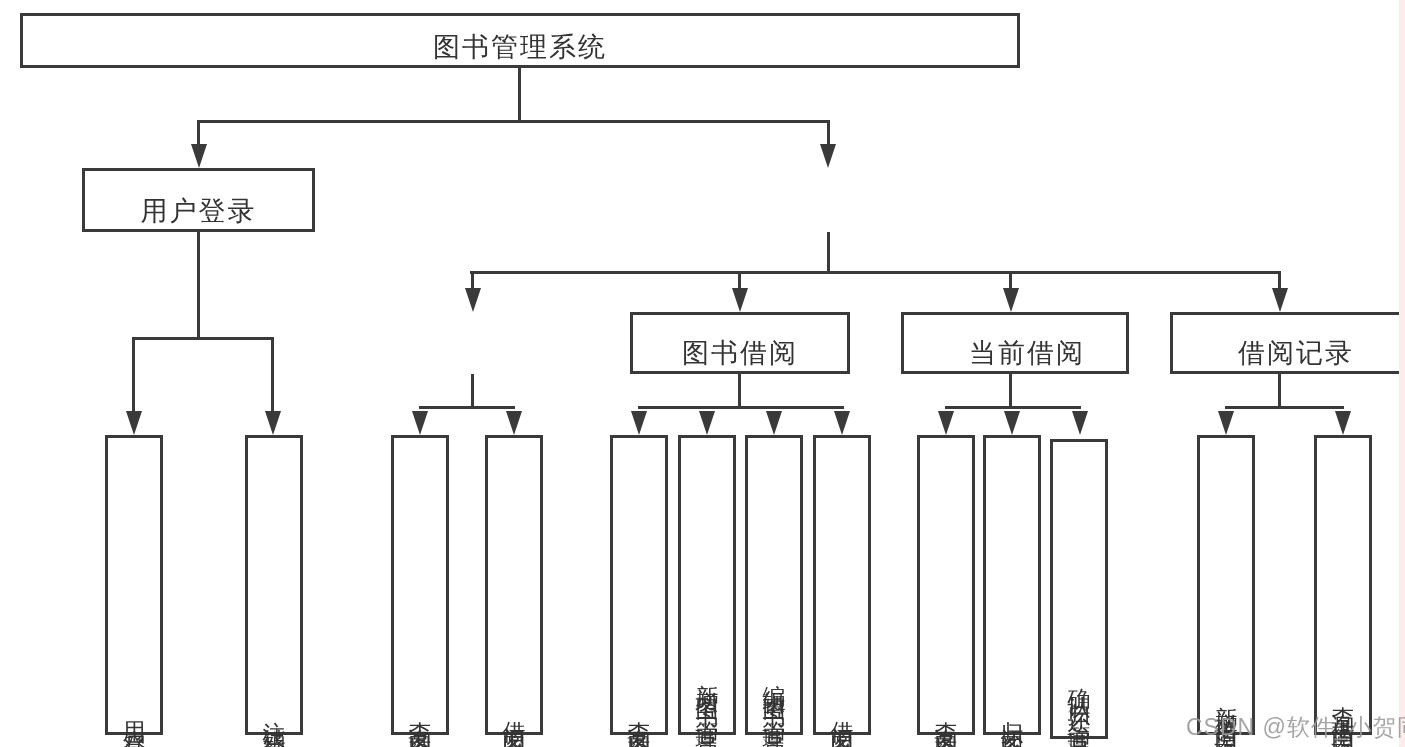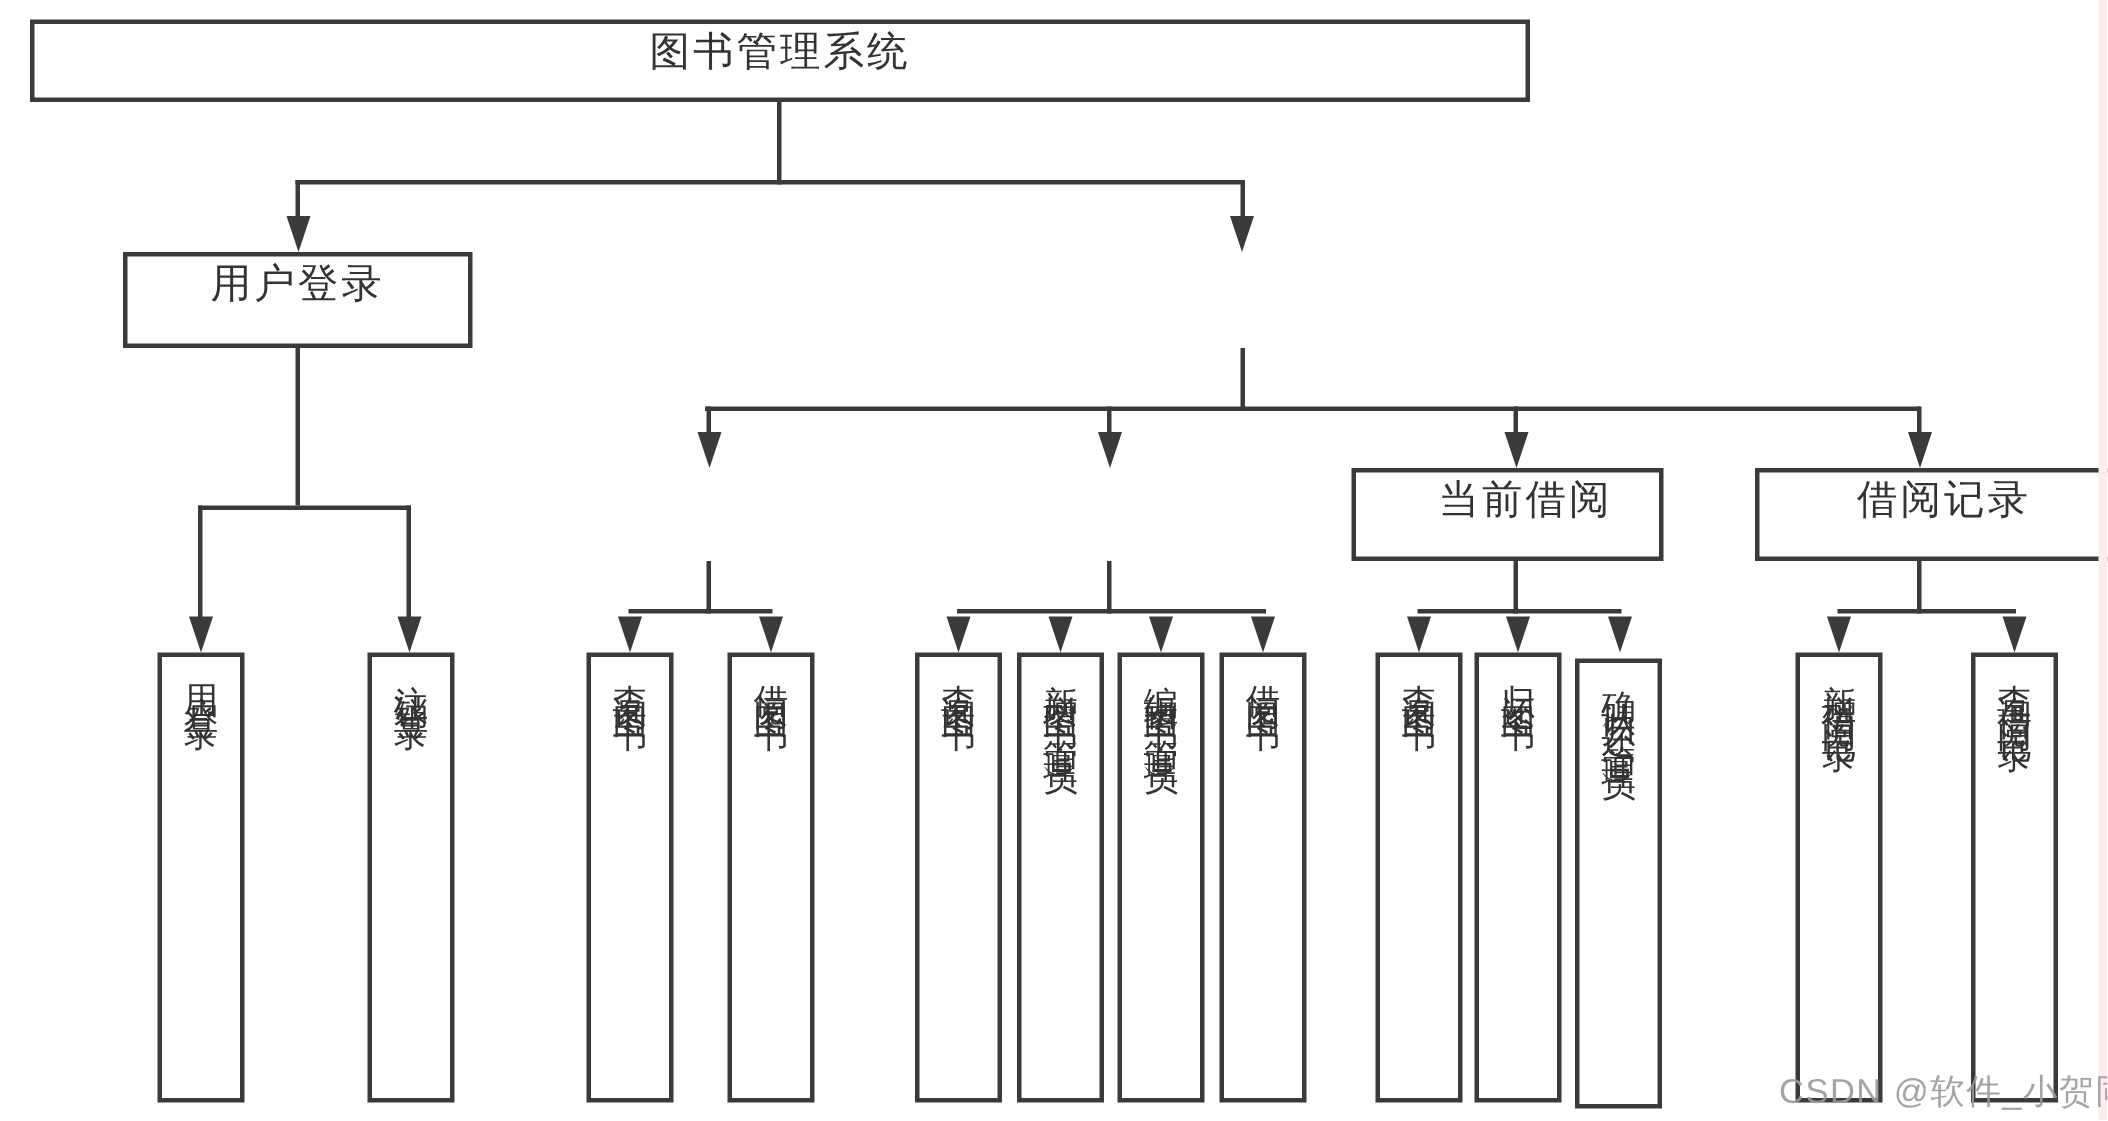--- a/index.html
+++ b/index.html
@@ -2,21 +2,21 @@
 <html><head>
 <meta charset="utf-8">
 <style>
   html,body{margin:0;padding:0;background:#ffffff;}
   #stage{
     position:relative;width:1405px;height:747px;background:#ffffff;overflow:hidden;
     font-family:"Liberation Sans", sans-serif;color:#333333;
   }
   .box{
     position:absolute;background:#ffffff;border:3px solid #3a3a3a;box-sizing:border-box;
-    display:flex;align-items:flex-start;justify-content:center;
+    display:flex;align-items:flex-end;justify-content:center;
     font-size:27px;letter-spacing:2px;color:#333333;white-space:nowrap;
   }
   .vbox{
     font-size:23px;
   }
   .vbox .vlabel{
     writing-mode:vertical-rl;text-orientation:mixed;letter-spacing:0.32em;
     line-height:1;display:block;
   }
   .hline,.vline{position:absolute;background:#3a3a3a;}
@@ -64,21 +64,24 @@
   <div class="hline" style="left:470px;top:271px;width:810px;height:3px;"></div>
   <div class="vline" style="left:471px;top:271px;width:3px;height:21px;"></div>
   <div class="vline" style="left:738px;top:271px;width:3px;height:21px;"></div>
   <div class="vline" style="left:1009px;top:271px;width:3px;height:21px;"></div>
   <div class="vline" style="left:1278px;top:271px;width:3px;height:21px;"></div>
   <div class="arrow" style="left:465px;top:288px;"></div>
   <div class="arrow" style="left:732px;top:288px;"></div>
   <div class="arrow" style="left:1003px;top:288px;"></div>
   <div class="arrow" style="left:1272px;top:288px;"></div>
 
-  <div class="box" style="left:901px;top:312px;width:208px;height:62px;padding-left:24px;">
+  <div class="box" style="left:630px;top:312px;width:220px;height:62px;">
+    <span>图书借阅</span>
+  </div>
+  <div class="box" style="left:901px;top:312px;width:228px;height:62px;padding-left:24px;">
     <span>当前借阅</span>
   </div>
   <div class="box" style="left:1170px;top:312px;width:252px;height:62px;">
     <span>借阅记录</span>
   </div>
 
   <div class="vline" style="left:471px;top:374px;width:3px;height:35px;"></div>
   <div class="hline" style="left:419px;top:406px;width:96px;height:3px;"></div>
   <div class="arrow" style="left:412px;top:411px;"></div>
   <div class="arrow" style="left:506px;top:411px;"></div>

